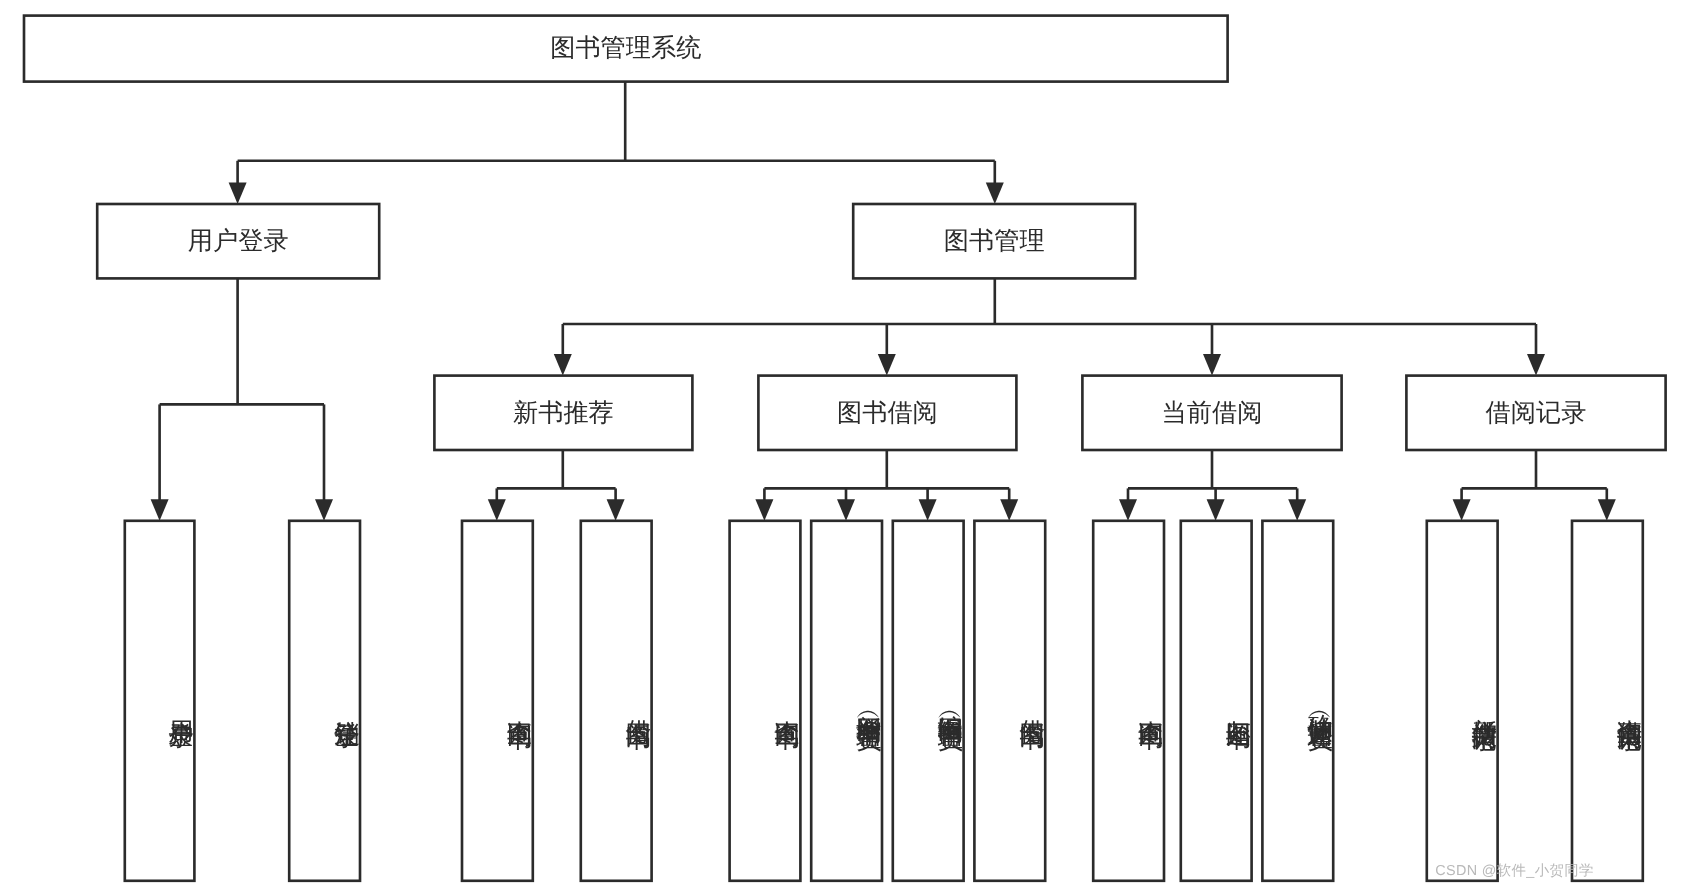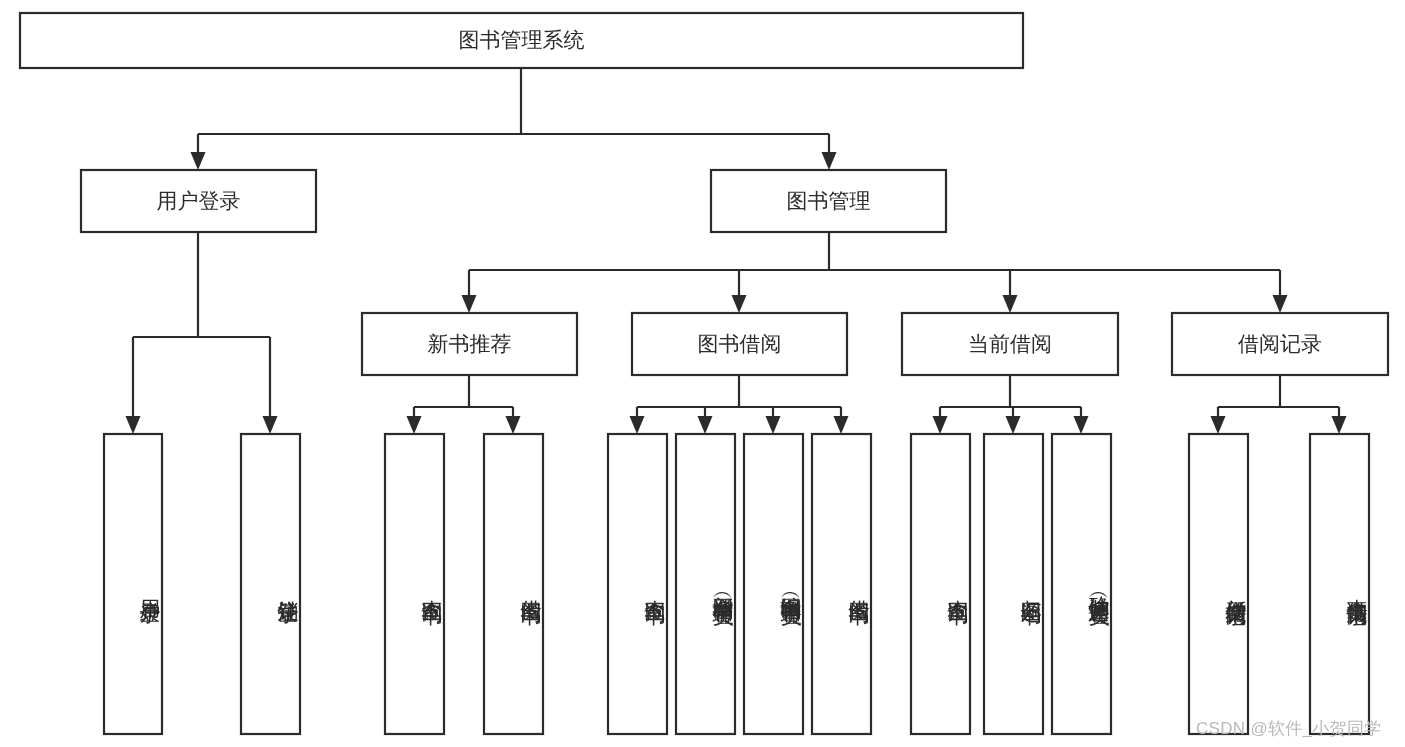--- a/index.html
+++ b/index.html
@@ -61,21 +61,21 @@
     font-size: 21px;
     line-height: 1.18;
     letter-spacing: 1.5px;
     white-space: nowrap;
     pointer-events: none;
   }
   .watermark {
     position: absolute;
     color: #b9b9b9;
     font-family: "Liberation Sans", "DejaVu Sans", sans-serif;
-    font-size: 17px;
+    font-size: 12px;
     white-space: nowrap;
     letter-spacing: 0.3px;
   }
 </style>
 </head>
 <body>
 
 <div id="diagram-root">
 
   <svg class="diagram-canvas" viewBox="0 0 1405 747">

